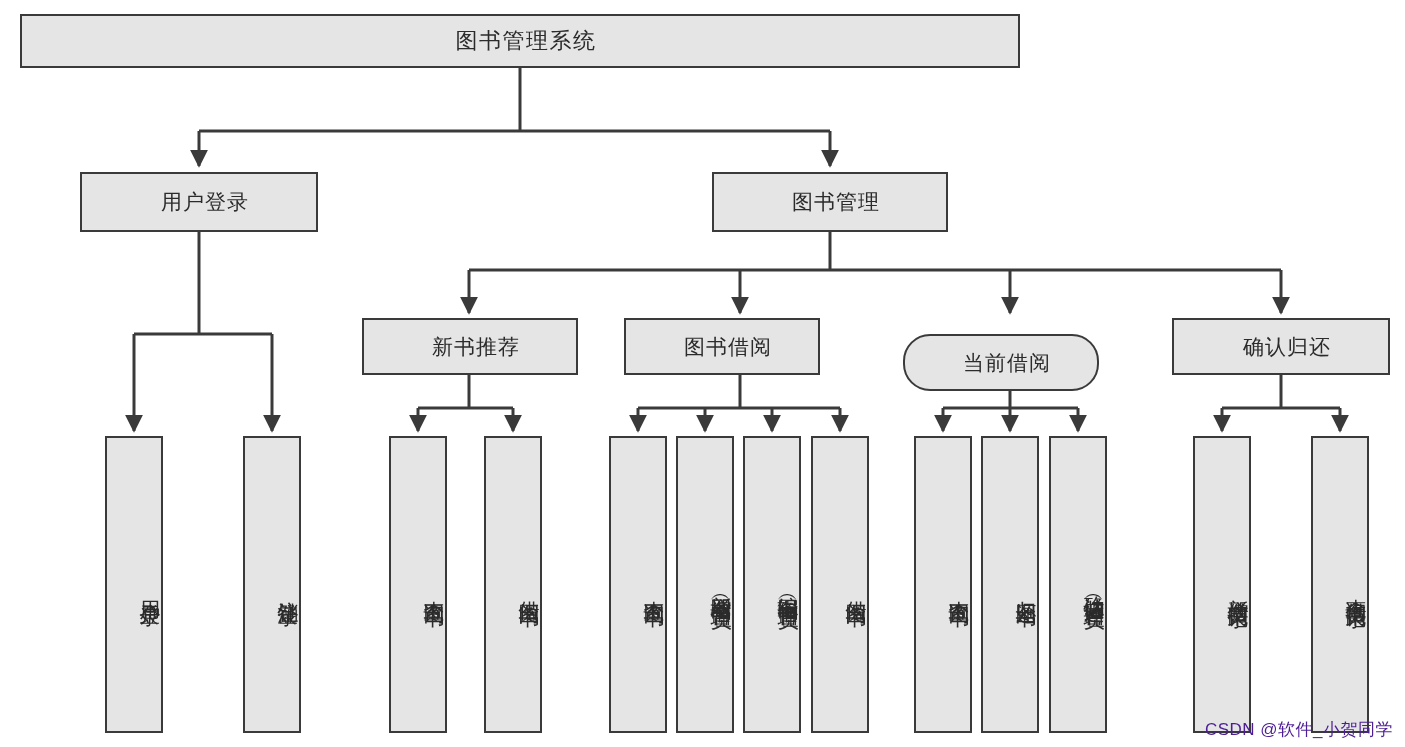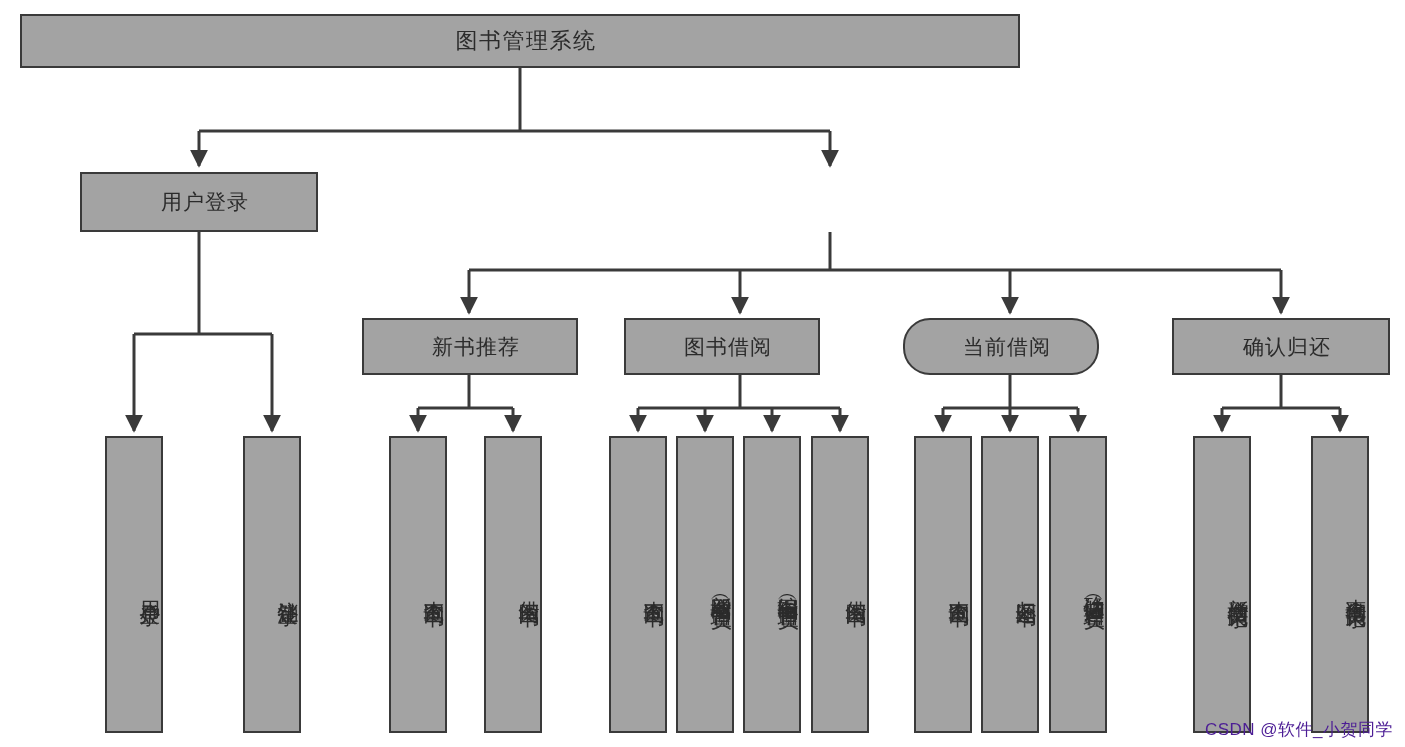--- a/index.html
+++ b/index.html
@@ -22,21 +22,21 @@
     position: absolute;
     left: 0;
     top: 0;
     width: 1405px;
     height: 747px;
     pointer-events: none;
   }
   .node {
     position: absolute;
     box-sizing: border-box;
-    background: #a3a3a3;
+    background: #e5e5e5;
     border: 2px solid #3a3a3a;
     display: flex;
     align-items: center;
     justify-content: center;
     color: #2b2b2b;
     z-index: 2;
     padding-left: 12px;
   }
   .node-h {
     font-size: 21px;
@@ -127,24 +127,25 @@
       <path d="M 1281 375 L 1281 408"></path>
       <path d="M 1222 408 L 1340 408"></path>
       <path d="M 1222 408 L 1222 431" marker-end="url(#arrow)"></path>
       <path d="M 1340 408 L 1340 431" marker-end="url(#arrow)"></path>
     </g>
   </svg>
 
   <div class="node node-root" style="left:20px; top:14px; width:1000px; height:54px;">图书管理系统</div>
 
   <div class="node node-h" style="left:80px; top:172px; width:238px; height:60px;">用户登录</div>
+  <div class="node node-h" style="left:712px; top:172px; width:236px; height:60px;">图书管理</div>
 
   <div class="node node-h" style="left:362px; top:318px; width:216px; height:57px;">新书推荐</div>
   <div class="node node-h" style="left:624px; top:318px; width:196px; height:57px;">图书借阅</div>
-  <div class="node node-h" style="left:903px; top:318px; width:196px; height:57px;border-radius:27px;">当前借阅</div>
+  <div class="node node-h" style="left:903px; top:334px; width:196px; height:57px;border-radius:27px;">当前借阅</div>
   <div class="node node-h" style="left:1172px; top:318px; width:218px; height:57px;">确认归还</div>
 
   <div class="node node-v" style="left:105px; top:436px; width:58px; height:297px;">
     <span>用户登录</span>
   </div>
   <div class="node node-v" style="left:243px; top:436px; width:58px; height:297px;">
     <span>注销登录</span>
   </div>
 
   <div class="node node-v" style="left:389px; top:436px; width:58px; height:297px;">

